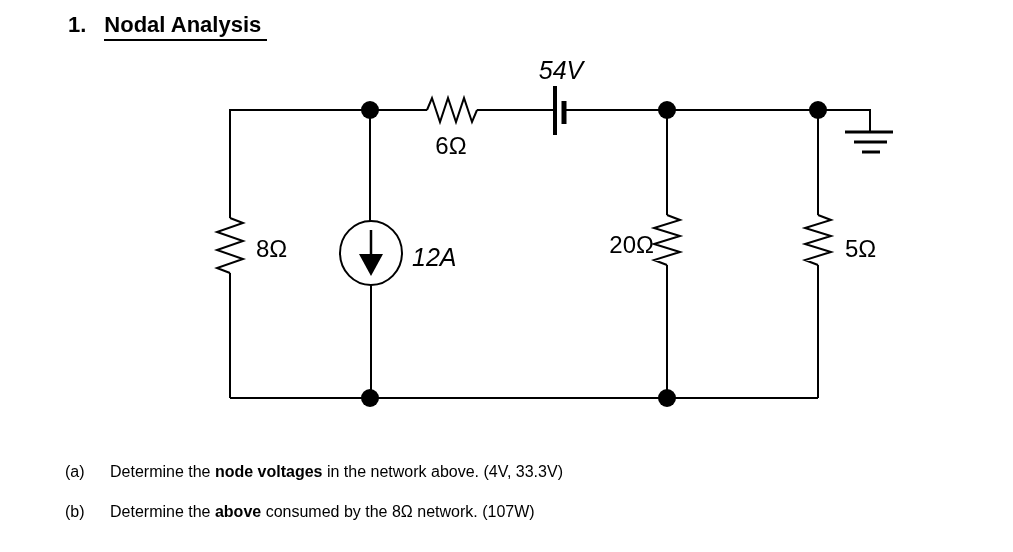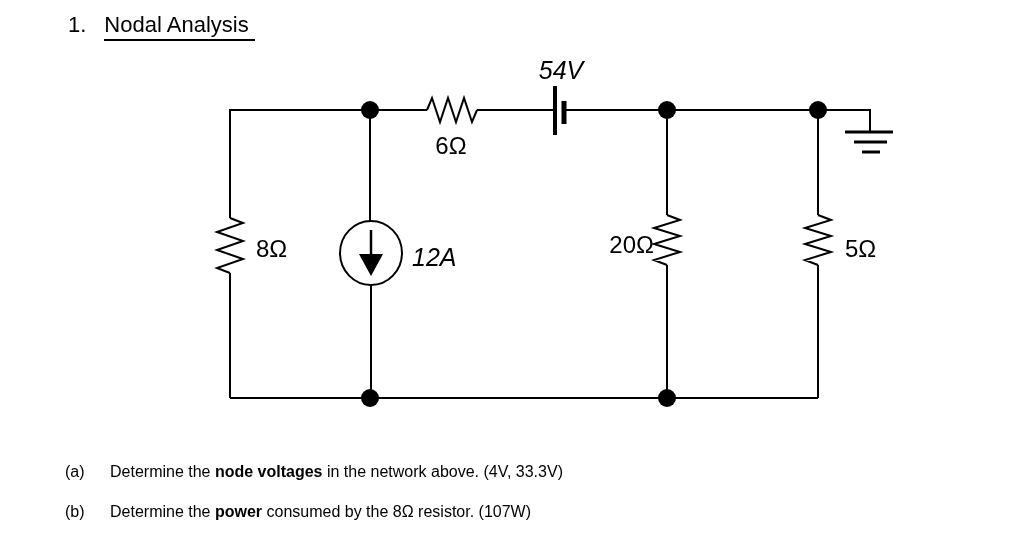--- a/index.html
+++ b/index.html
@@ -8,21 +8,21 @@
     background: #ffffff;
     font-family: "Liberation Sans", sans-serif;
     color: #000;
     position: relative;
     overflow: hidden;
   }
   .title {
     position: absolute;
     left: 68px; top: 12px;
     font-size: 22px;
-    font-weight: normal;
+    font-weight: bold;
     white-space: nowrap;
   }
   .title .num { margin-right: 18px; }
   .title .underlined {
     border-bottom: 2.5px solid #000;
     padding: 0 6px 2px 0;
   }
   svg.circuit {
     position: absolute;
     left: 0; top: 0;
@@ -105,15 +105,15 @@
   <text class="it" x="412" y="266" text-anchor="start">12A</text>
   <text x="654" y="253" text-anchor="end">20Ω</text>
   <text x="845" y="257" text-anchor="start">5Ω</text>
 </svg>
 
 <div class="questions">
   <div class="q">
     <span class="q-prefix">(a)</span><span><span>Determine the </span><b>node voltages</b><span> in the network above. (4V, 33.3V)</span></span>
   </div>
   <div class="q">
-    <span class="q-prefix">(b)</span><span><span>Determine the </span><b>power</b><span> consumed by the 8Ω resistor. (107W)</span></span>
+    <span class="q-prefix">(b)</span><span><span>Determine the </span><b>above</b><span> consumed by the 8Ω network. (107W)</span></span>
   </div>
 </div>
 
 </body></html>

